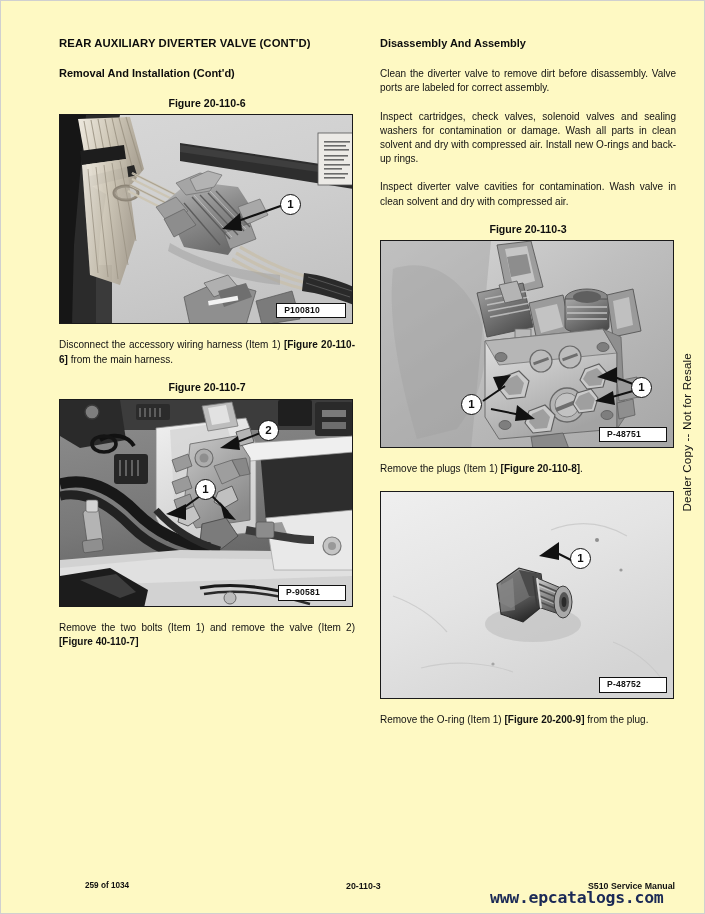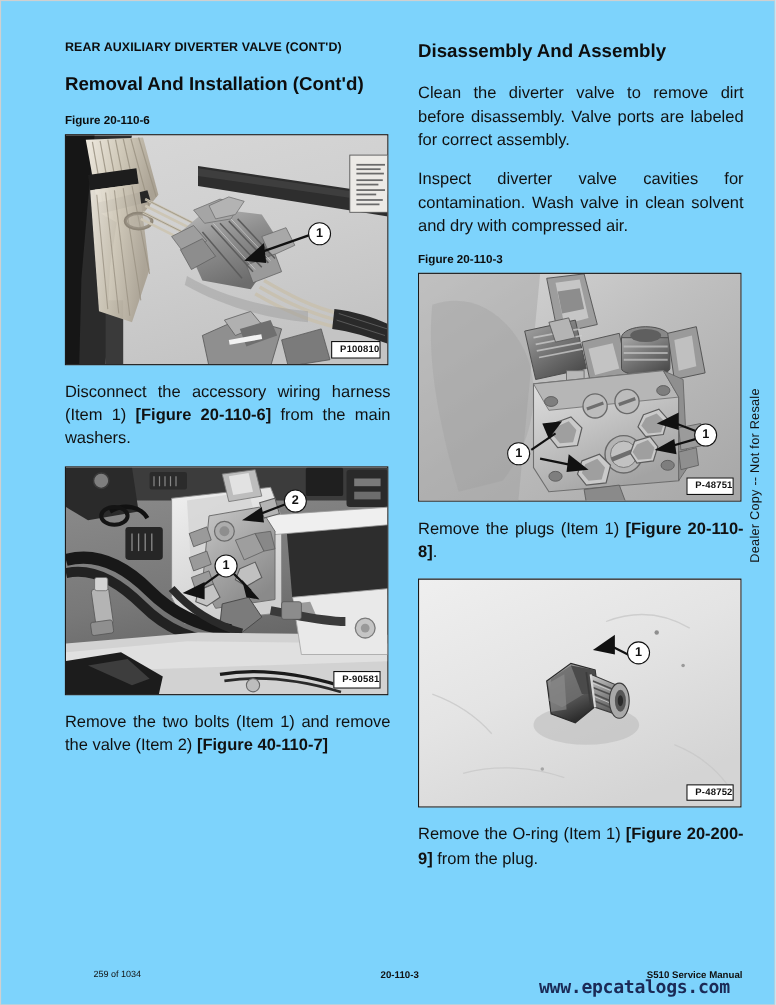--- a/index.html
+++ b/index.html
@@ -10,21 +10,21 @@
   body {
     width: 705px; height: 914px;
     font-family: "Liberation Sans", sans-serif;
     position: relative;
     overflow: hidden;
   }
   #page {
     position: absolute;
     left: 0; top: 0;
     width: 705px; height: 914px;
-    background: #7dd3fc;
+    background: #fef9c3;
     border: 1px solid #d0d0d0;
   }
 
   
   .col {
     position: absolute;
     width: 296px;
   }
   #col-left  { left: 58px;  top: 36px; }
   #col-right { left: 379px; top: 36px; }
@@ -32,35 +32,36 @@
   
   .h-main {
     font-size: 11.3px;
     font-weight: bold;
     color: #0d0d0d;
     letter-spacing: 0.1px;
     margin: 0 0 16px 0;
     line-height: 1.2;
   }
   .h-sub {
-    font-size: 17px;
+    font-size: 11px;
     font-weight: bold;
     color: #0d0d0d;
     margin: 0 0 17px 0;
     line-height: 1.2;
   }
   .fig-label {
     font-size: 10.6px;
     font-weight: bold;
     color: #0d0d0d;
     margin: 0 0 5px 0;
     line-height: 1.2;
+    text-align: center;
   }
   p.body {
-    font-size: 15px;
+    font-size: 10px;
     color: #111;
     line-height: 1.42;
     text-align: justify;
     margin: 0 0 14px 0;
   }
   p.body.last { margin-bottom: 0; }
   p.body b { font-weight: bold; }
 
   
   .figure {
@@ -79,21 +80,21 @@
   .photo { position: absolute; inset: 0; overflow: hidden; }
 
   .idtag {
     position: absolute;
     right: 6px; bottom: 5px;
     background: #ffffff;
     border: 1px solid #111;
     font-size: 8.6px;
     font-weight: bold;
     color: #111;
-    padding: 2px 0 2px 7px;
+    padding: 2px 25px 2px 7px;
     line-height: 1.1;
     letter-spacing: 0.2px;
     z-index: 40;
   }
 
   
   .callout {
     position: absolute;
     width: 21px; height: 21px;
     border-radius: 50%;
@@ -124,21 +125,21 @@
 
   
   #footer {
     position: absolute;
     left: 58px; top: 880px;
     width: 616px;
     height: 18px;
   }
   #footer .pg {
     position: absolute; left: 26px; top: 0;
-    font-size: 8.2px; font-weight: normal; color: #111;
+    font-size: 8.2px; font-weight: bold; color: #111;
   }
   #footer .sec {
     position: absolute; left: 287px; top: 0;
     font-size: 8.8px; font-weight: bold; color: #111;
   }
   #footer .man {
     position: absolute; right: 0; top: 0;
     font-size: 8.8px; font-weight: bold; color: #111;
   }
   #watermark {
@@ -294,22 +295,23 @@
       <div class="lead" style="left:0;top:0;">
         <svg width="294" height="210">
           <line x1="229" y1="88" x2="178" y2="106" stroke="#111" stroke-width="2.1"></line>
           <polygon points="180,98 162,114 182,116" fill="#111"></polygon>
         </svg>
       </div>
       <div class="callout" style="left:220px; top:79px;">1</div>
       <div class="idtag">P100810</div>
     </div>
 
-    <p class="body"><span>Disconnect the accessory wiring harness (Item 1) </span><b>[Figure 20-110-6]</b><span> from the main washers.</span></p>
-
+    <p class="body"><span>Disconnect the accessory wiring harness (Item 1) </span><b>[Figure 20-110-6]</b><span> from the main harness.</span></p>
+
+    <div class="fig-label">Figure 20-110-7</div>
 
     <div class="figure tall2">
       <div class="photo">
         <svg width="294" height="208" viewBox="0 0 294 208" preserveAspectRatio="none">
           <defs>
             <linearGradient id="f7bg" x1="0" y1="0" x2="0.3" y2="1">
               <stop offset="0" stop-color="#8f8f8f"></stop>
               <stop offset="0.6" stop-color="#787878"></stop>
               <stop offset="1" stop-color="#5e5e5e"></stop>
             </linearGradient>
@@ -439,20 +441,21 @@
     </div>
 
     <p class="body last"><span>Remove the two bolts (Item 1) and remove the valve (Item 2) </span><b>[Figure 40-110-7]</b><span></span></p>
   </div>
 
   <div class="col" id="col-right">
 
     <div class="h-sub">Disassembly And Assembly</div>
 
     <p class="body">Clean the diverter valve to remove dirt before disassembly. Valve ports are labeled for correct assembly.</p>
+    <p class="body">Inspect cartridges, check valves, solenoid valves and sealing washers for contamination or damage. Wash all parts in clean solvent and dry with compressed air. Install new O-rings and back-up rings.</p>
     <p class="body">Inspect diverter valve cavities for contamination. Wash valve in clean solvent and dry with compressed air.</p>
 
     <div class="fig-label">Figure 20-110-3</div>
 
     <div class="figure r1">
       <div class="photo">
         <svg width="294" height="208" viewBox="0 0 294 208" preserveAspectRatio="none">
           <defs>
             <linearGradient id="f8bg" x1="0" y1="0" x2="1" y2="1">
               <stop offset="0" stop-color="#d9d9d9"></stop>

